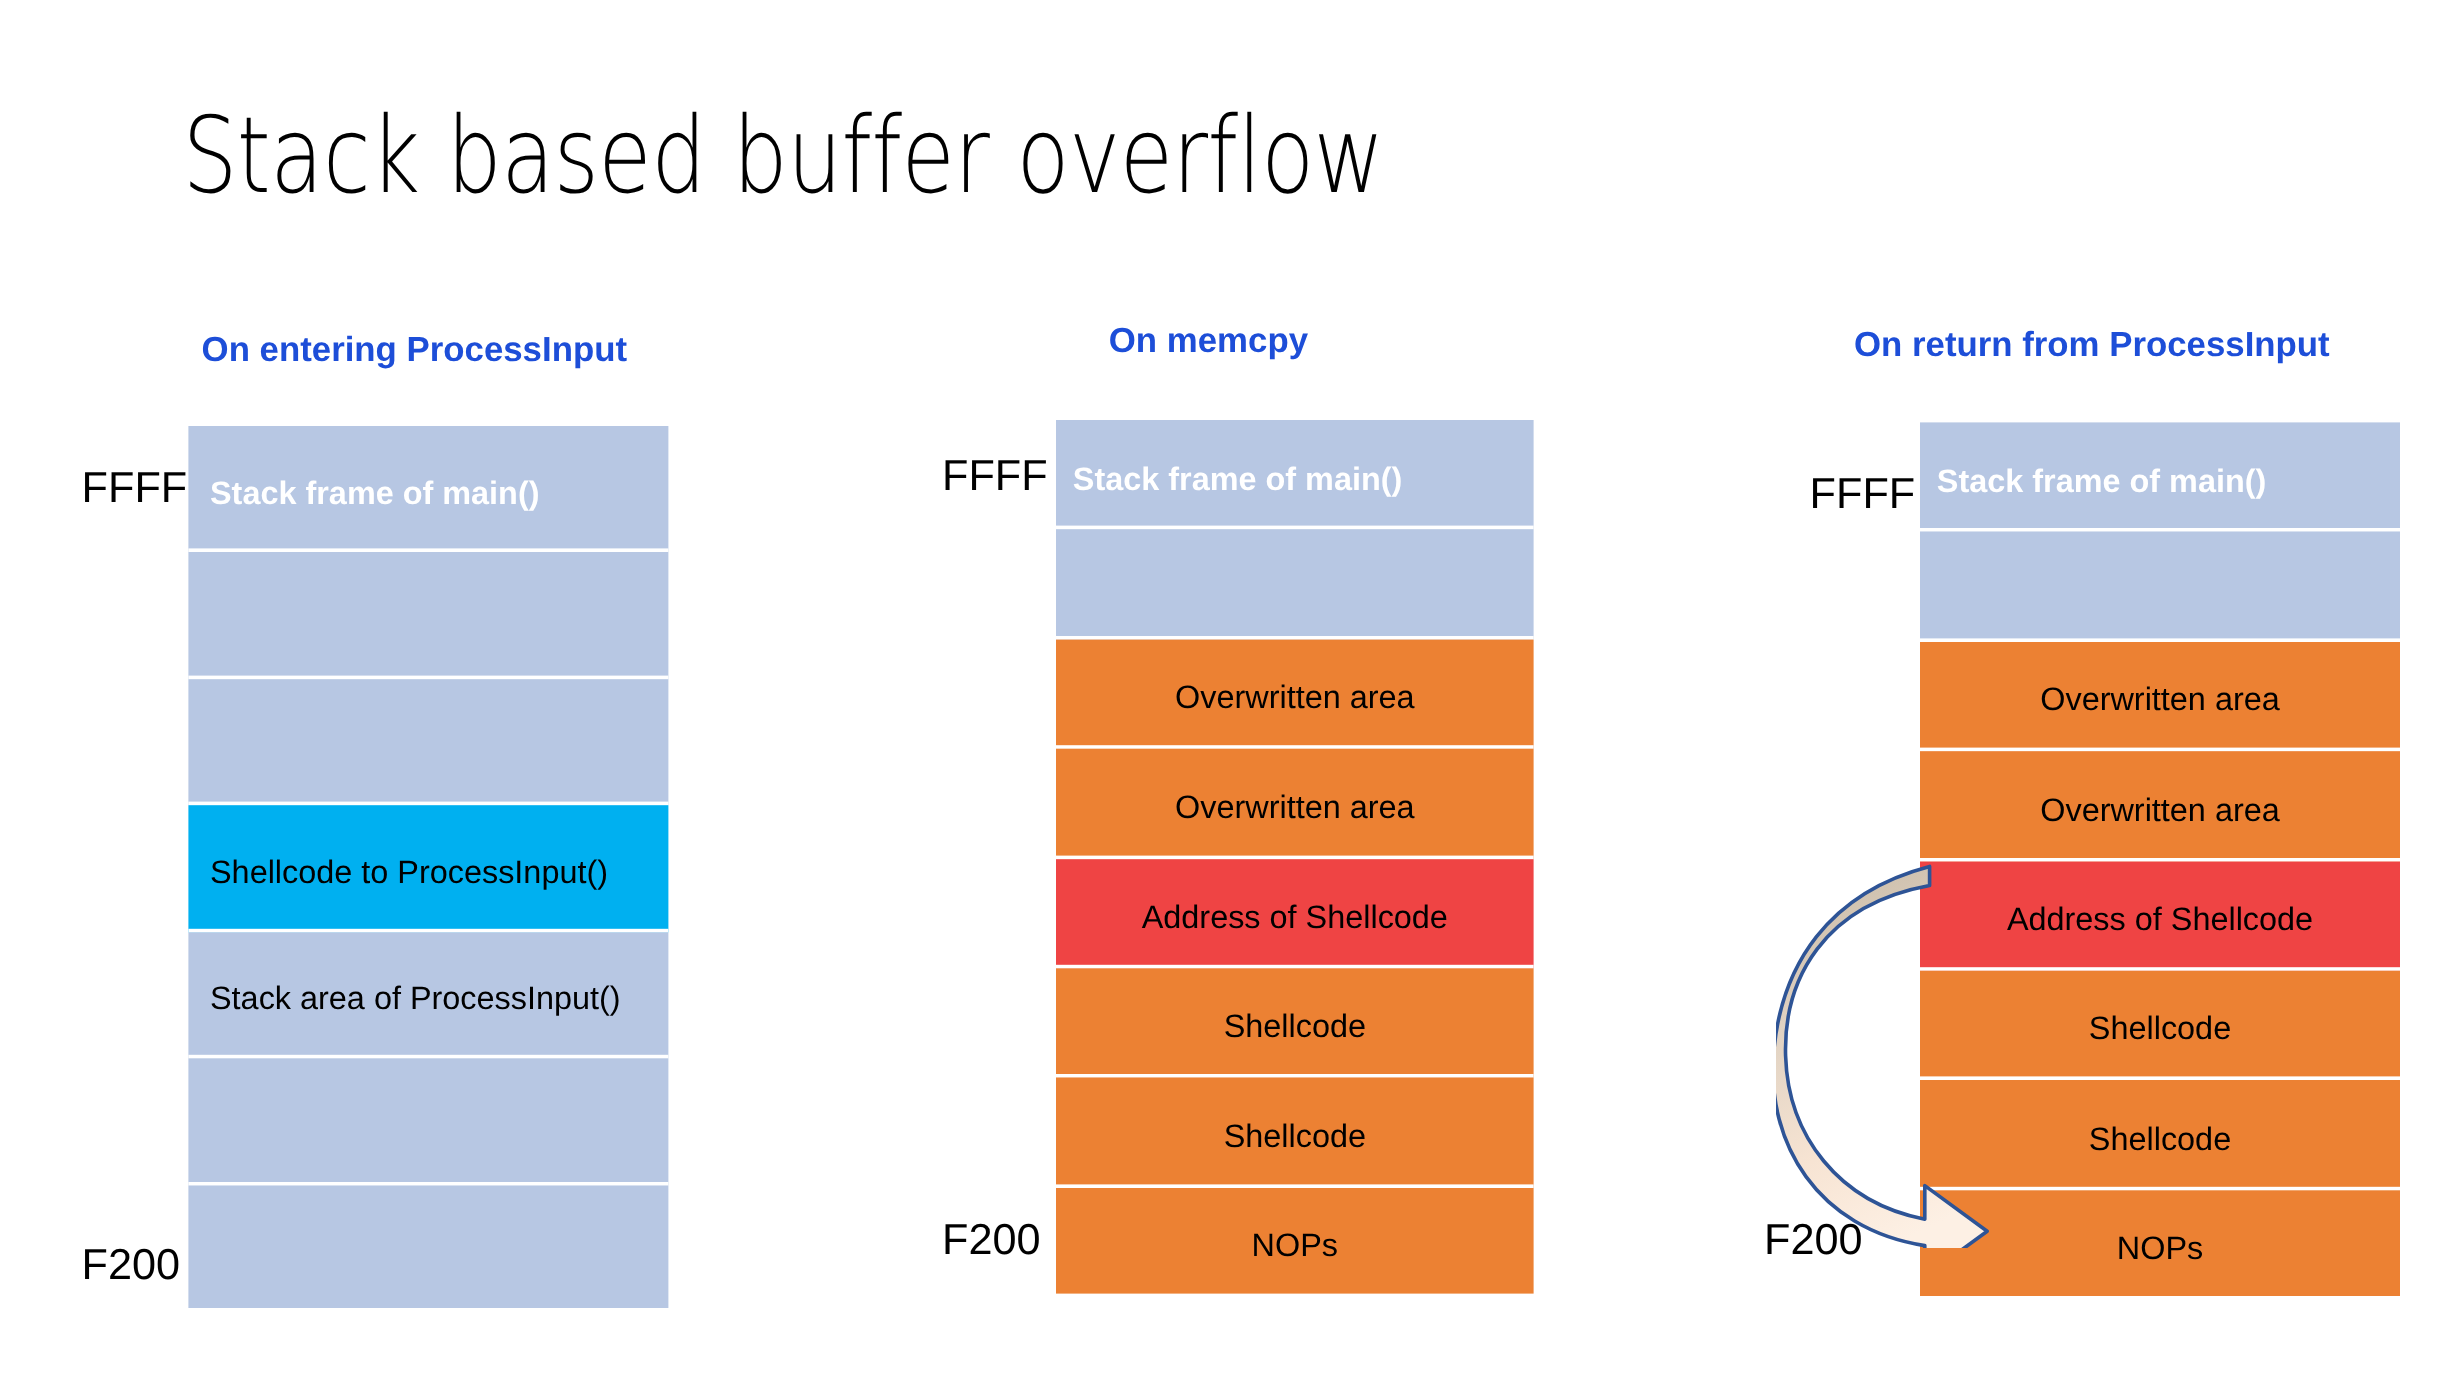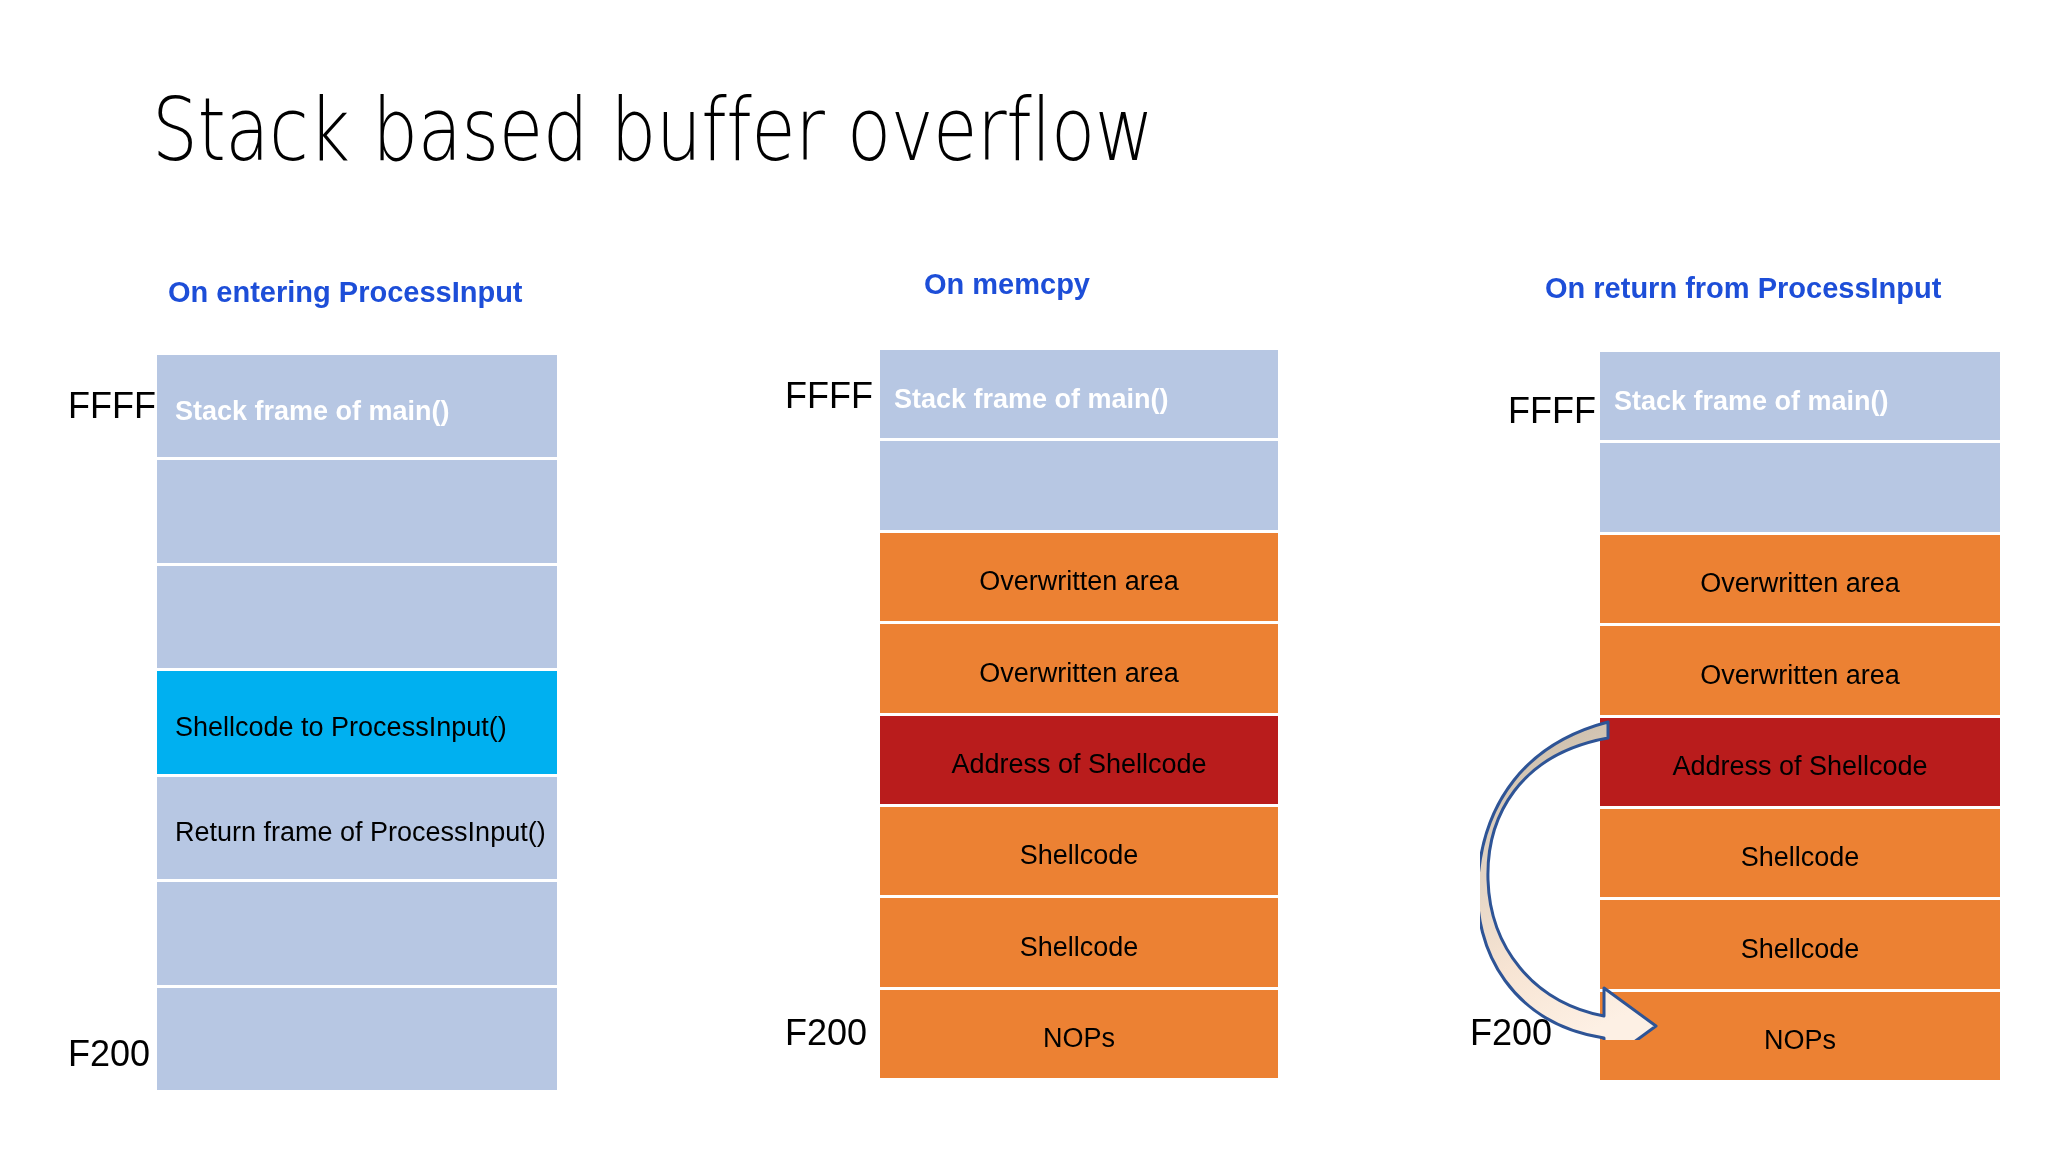--- a/index.html
+++ b/index.html
@@ -72,21 +72,21 @@
   
   .align-left .row-label { text-align: left; padding-left: 18px; }
   
   .align-center .row-label { text-align: center; padding-left: 0; }
 
   
   .fill-blue   { background: #b7c7e3; }
   .fill-cyan   { background: #00b0f0; }
   .fill-green  { background: #c7e0b3; }
   .fill-orange { background: #ec8133; }
-  .fill-red    { background: #b91c1c; }
+  .fill-red    { background: #ef4444; }
 
   .label-white {
     color: #ffffff;
     font-weight: bold;
   }
 
   
   .addr {
     position: absolute;
     font-size: 36px;
@@ -126,21 +126,21 @@
     <div class="stack-row fill-blue">
       <span class="row-label"></span>
     </div>
     <div class="stack-row fill-blue">
       <span class="row-label"></span>
     </div>
     <div class="stack-row fill-cyan">
       <span class="row-label">Shellcode to ProcessInput()</span>
     </div>
     <div class="stack-row fill-blue">
-      <span class="row-label">Return frame of ProcessInput()</span>
+      <span class="row-label">Stack area of ProcessInput()</span>
     </div>
     <div class="stack-row fill-blue">
       <span class="row-label"></span>
     </div>
     <div class="stack-row fill-blue">
       <span class="row-label"></span>
     </div>
   </div>
 </div>
 

